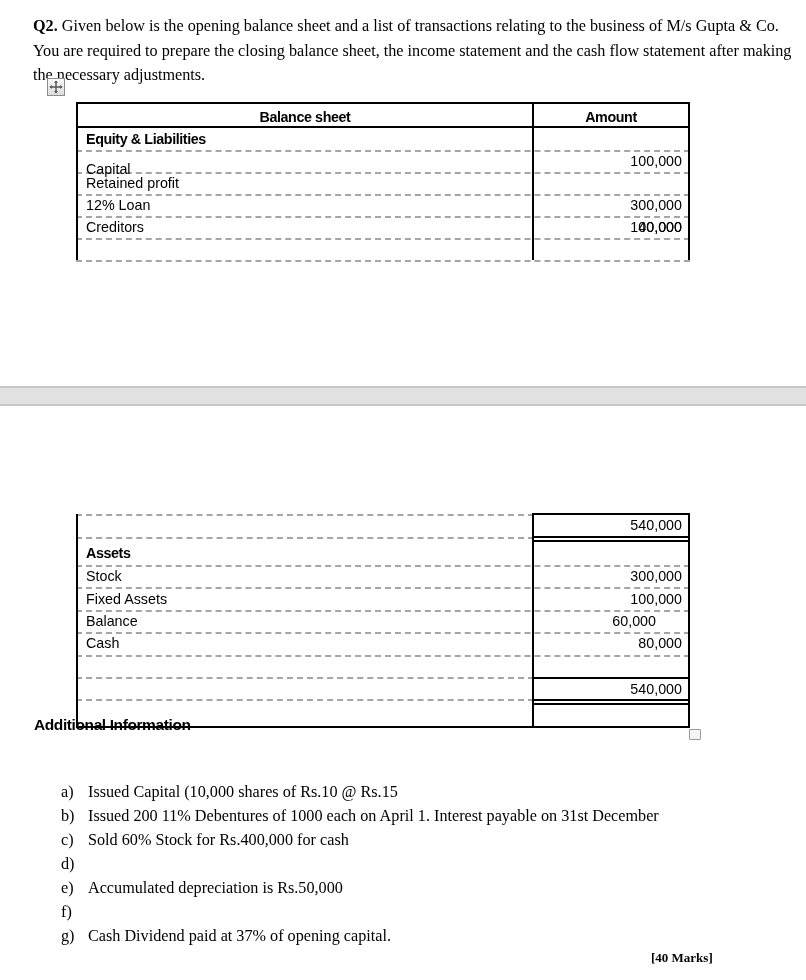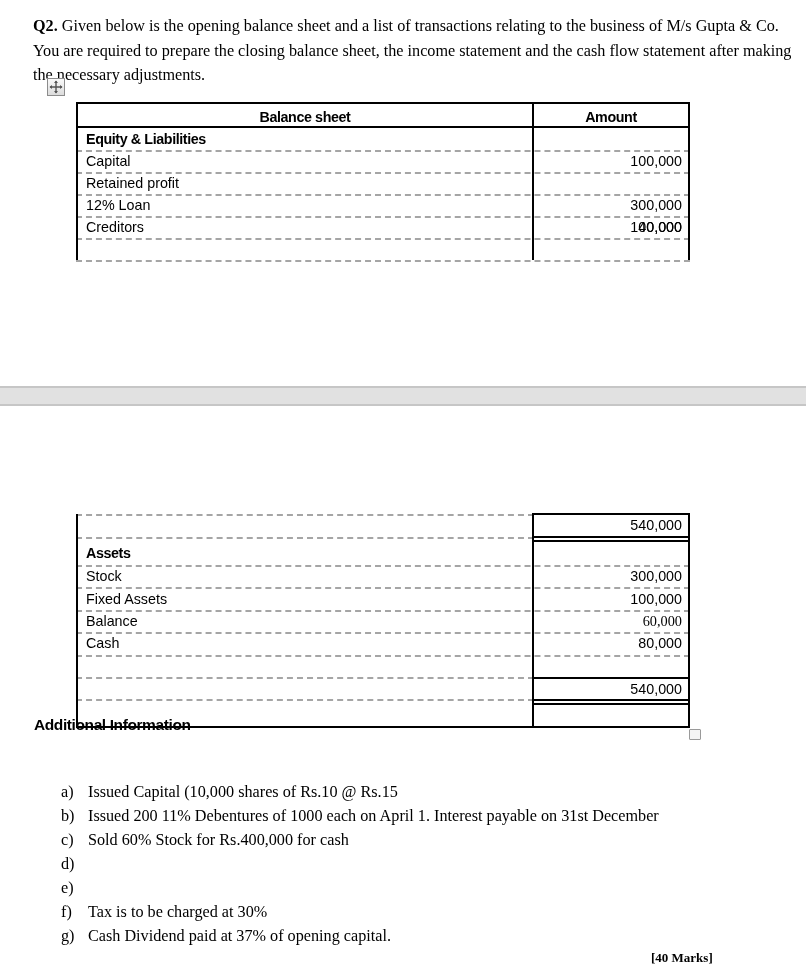--- a/index.html
+++ b/index.html
@@ -79,21 +79,21 @@
 
   <div class="vline" style="left:76px;top:102px;height:158px;"></div>
   <div class="vline" style="left:532px;top:102px;height:158px;"></div>
   <div class="vline" style="left:688px;top:102px;height:158px;"></div>
 
   <div class="cell bold center" style="left:78px;top:107px;width:454px;">Balance sheet</div>
   <div class="cell bold center" style="left:534px;top:107px;width:154px;">Amount</div>
 
   <div class="cell bold" style="left:86px;top:129px;">Equity &amp; Liabilities</div>
 
-  <div class="cell" style="left:86px;top:151px;">Capital</div>
+  <div class="cell" style="left:86px;top:159px;">Capital</div>
   <div class="cell right" style="left:534px;top:151px;width:148px;">100,000</div>
 
   <div class="cell" style="left:86px;top:173px;">Retained profit</div>
   <div class="cell right" style="left:534px;top:173px;width:148px;margin-top:44px;">40,000</div>
 
   <div class="cell" style="left:86px;top:195px;">12% Loan</div>
   <div class="cell right" style="left:534px;top:195px;width:148px;">300,000</div>
 
   <div class="cell" style="left:86px;top:217px;">Creditors</div>
   <div class="cell right" style="left:534px;top:217px;width:148px;">100,000</div>
@@ -128,21 +128,21 @@
 
   <div class="cell bold" style="left:86px;top:543px;">Assets</div>
 
   <div class="cell" style="left:86px;top:566px;">Stock</div>
   <div class="cell right" style="left:534px;top:566px;width:148px;">300,000</div>
 
   <div class="cell" style="left:86px;top:589px;">Fixed Assets</div>
   <div class="cell right" style="left:534px;top:589px;width:148px;">100,000</div>
 
   <div class="cell" style="left:86px;top:611px;">Balance</div>
-  <div class="cell right" style="left:534px;top:611px;width:148px;font-family:Liberation Serif, serif;">60,000</div>
+  <div class="cell right" style="left:508px;top:611px;width:148px;">60,000</div>
 
   <div class="cell" style="left:86px;top:633px;">Cash</div>
   <div class="cell right" style="left:534px;top:633px;width:148px;">80,000</div>
 
   <div class="cell right" style="left:534px;top:679px;width:148px;">540,000</div>
 </div>
 
 <div class="resize-handle">
   <span></span>
 </div>
@@ -160,24 +160,24 @@
   </div>
   <div class="info-item">
     <span class="letter">c)</span>
     <span>Sold 60% Stock for Rs.400,000 for cash</span>
   </div>
   <div class="info-item">
     <span class="letter">d)</span>
   </div>
   <div class="info-item">
     <span class="letter">e)</span>
+    <span>Accumulated depreciation is Rs.50,000</span>
   </div>
   <div class="info-item">
     <span class="letter">f)</span>
-    <span>Tax is to be charged at 30%</span>
   </div>
   <div class="info-item">
     <span class="letter">g)</span>
     <span>Cash Dividend paid at 37% of opening capital.</span>
   </div>
 </div>
 
 <div class="marks">[40 Marks]</div>
 
 </body></html>

